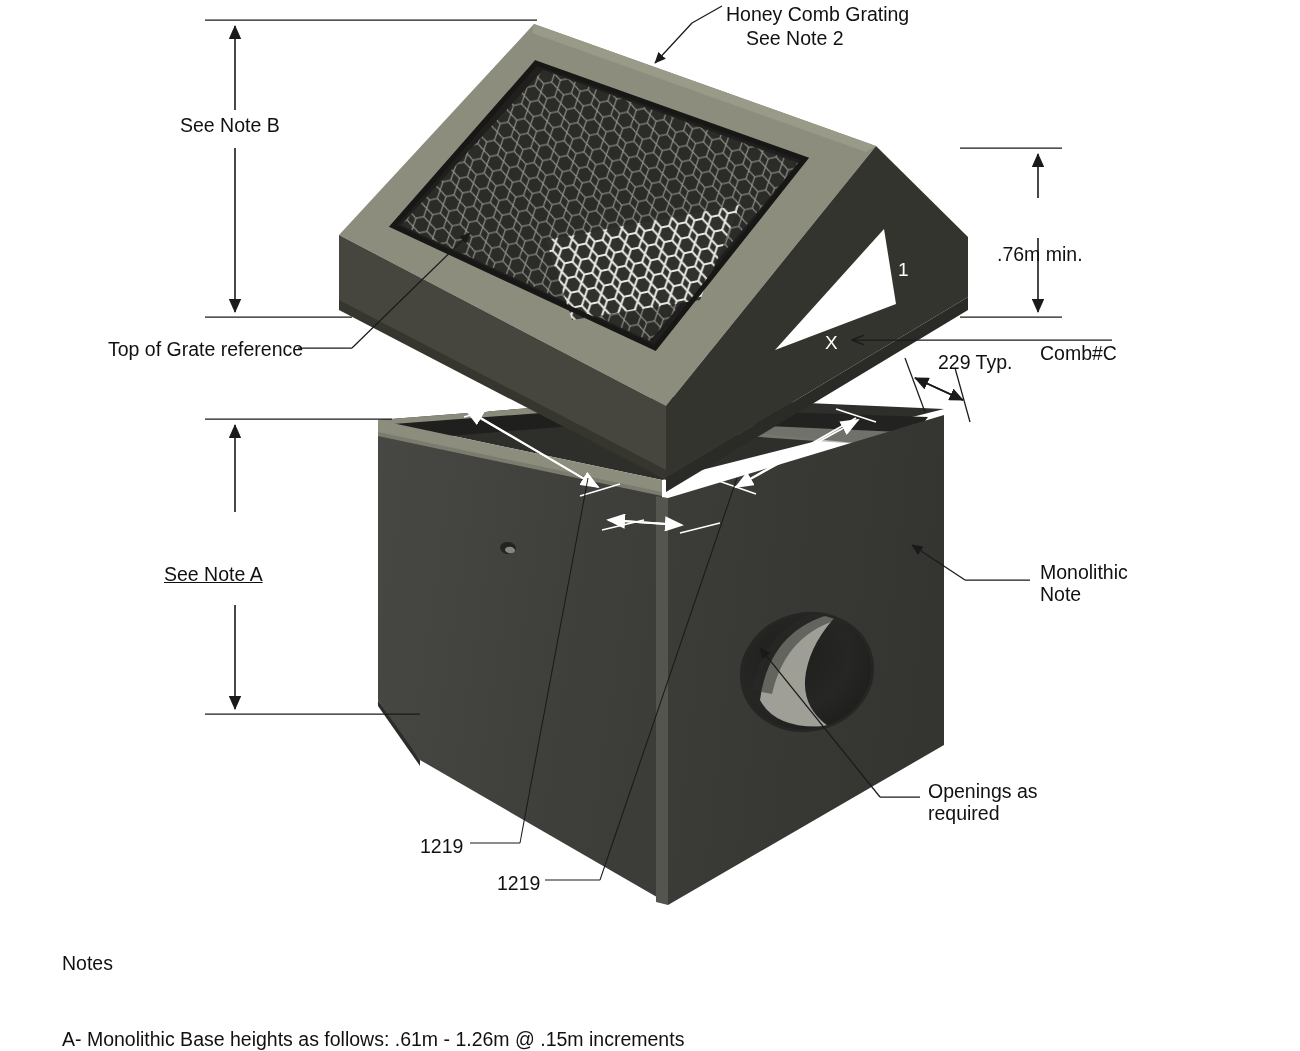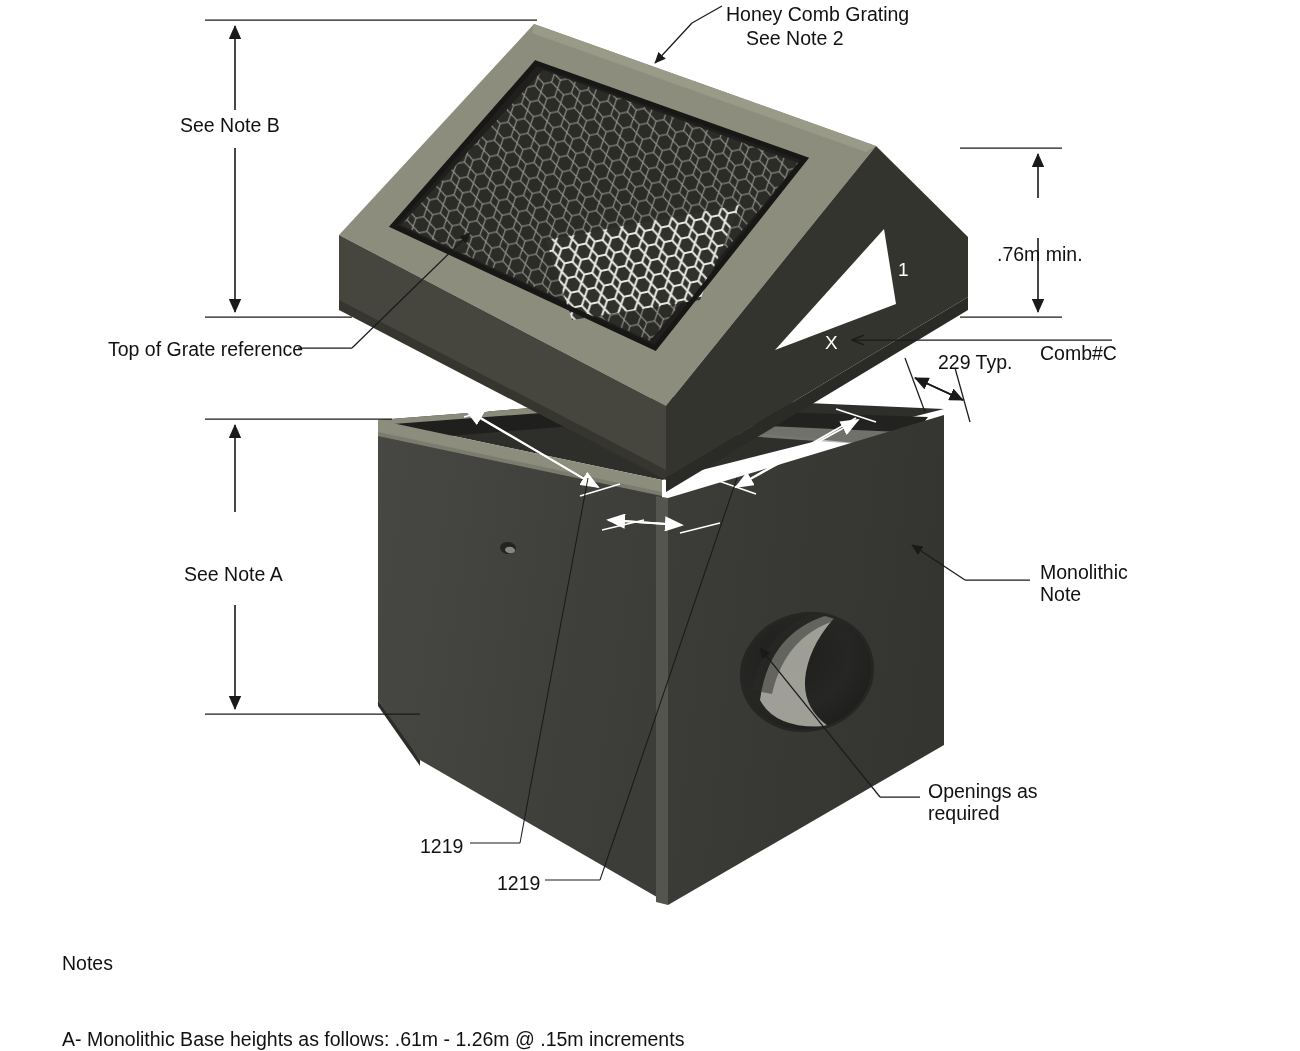--- a/index.html
+++ b/index.html
@@ -195,21 +195,21 @@
     </g>
   </svg>
 
   <div class="lbl t20" style="left:726px;top:2px;">Honey Comb Grating</div>
   <div class="lbl t20" style="left:726px;top:26px;margin-left:20px;">See Note 2</div>
 
   <div class="lbl t20" style="left:180px;top:113px;text-align:right;">See Note B</div>
 
   <div class="lbl t20" style="left:108px;top:337px;">Top of Grate reference</div>
 
-  <div class="lbl t20" style="left:184px;top:562px;">See Note A</div>
+  <div class="lbl t20" style="left:164px;top:562px;text-decoration:underline;">See Note A</div>
 
   <div class="lbl t20" style="left:997px;top:214px;margin-top:28px;">.76m min.</div>
 
   <div class="lbl t20" style="left:1040px;top:341px;">Comb#C</div>
 
   <div class="lbl t20" style="left:938px;top:350px;">229 Typ.</div>
 
   <div class="lbl t20" style="left:1040px;top:560px;">Monolithic</div>
   <div class="lbl t20" style="left:1040px;top:582px;">Note</div>
 

